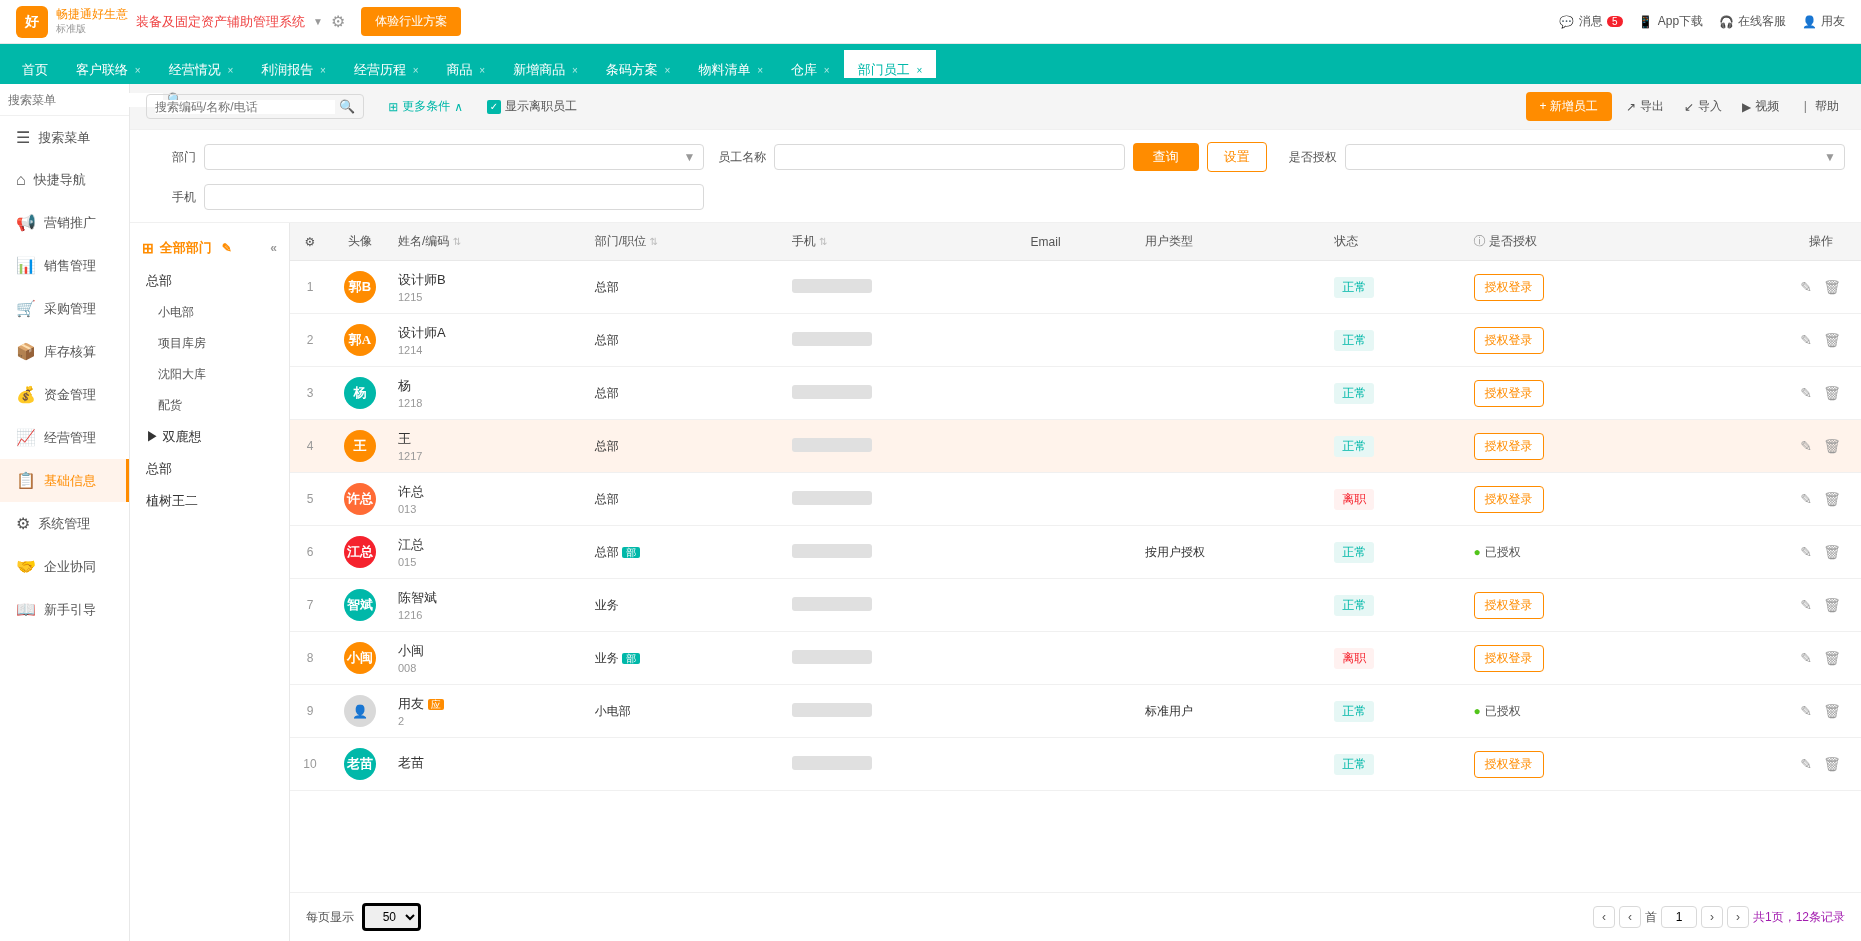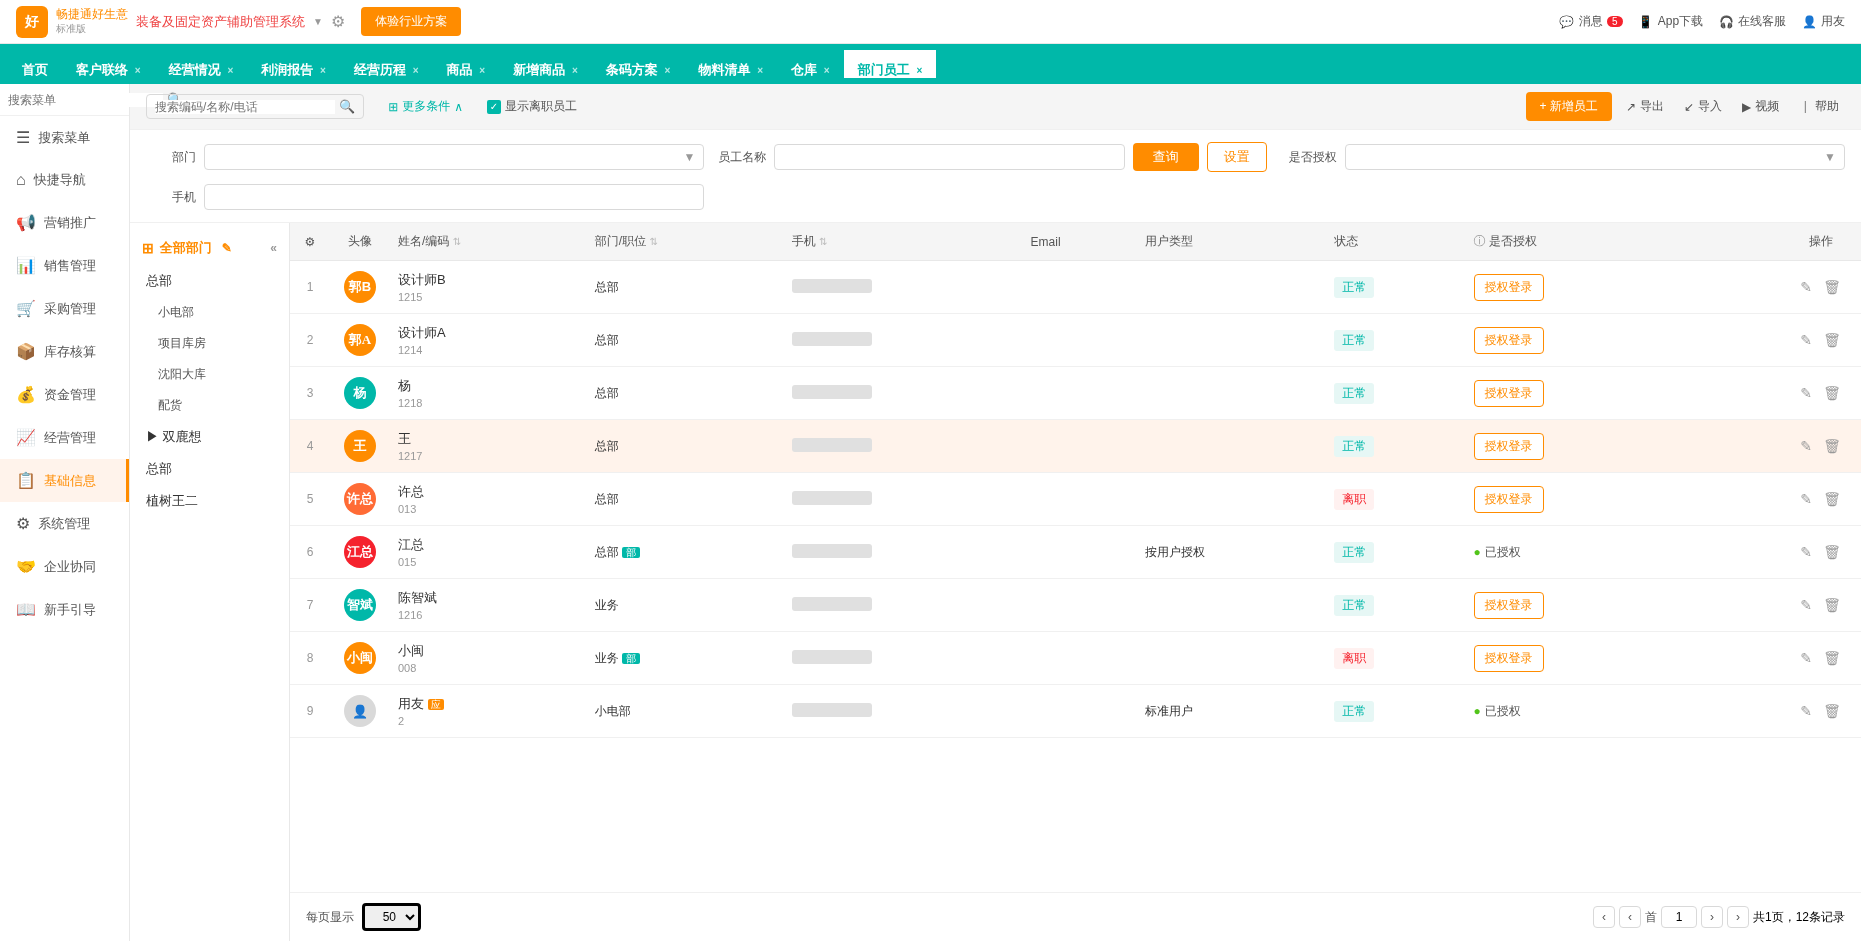--- a/index.html
+++ b/index.html
@@ -15,21 +15,21 @@
     .title-text { color: #ef4444; }
     .title-arrow { color: #999; font-size: 10px; }
     .trial-btn { background: #ff8c00; color: #fff; border: none; padding: 6px 14px; border-radius: 4px; cursor: pointer; font-size: 12px; }
     .gear-icon { color: #999; font-size: 16px; cursor: pointer; margin-right: 8px; }
     .top-right { display: flex; align-items: center; gap: 16px; margin-left: auto; }
     .top-right-item { display: flex; align-items: center; gap: 4px; color: #555; font-size: 12px; cursor: pointer; }
     .badge { background: #f5222d; color: #fff; border-radius: 10px; font-size: 10px; padding: 0 5px; min-width: 16px; text-align: center; }
 
     
     .nav-bar { display: flex; align-items: center; background: #00b8a9; height: 40px; padding: 0 8px; overflow: hidden; }
-    .nav-item { padding: 0 14px; height: 28px; line-height: 40px; color: #fff; cursor: pointer; font-size: 13px; white-space: nowrap; font-weight: bold; }
+    .nav-item { padding: 0 14px; height: 28px; line-height: 40px; color: #fff; cursor: pointer; font-size: 13px; white-space: nowrap; }
     .nav-item.active { background: #fff; color: #00b8a9; }
     .nav-close { font-size: 10px; color: rgba(255,255,255,0.7); margin-left: 4px; cursor: pointer; }
     .nav-item.active .nav-close { color: #00b8a9; }
 
     
     .main-layout { display: flex; height: calc(100vh - 84px); }
     .sidebar-search { display: flex; align-items: center; padding: 8px; border-bottom: 1px solid #f0f0f0; gap: 4px; }
     .sidebar-search input { flex: 1; border: none; outline: none; font-size: 12px; color: #333; }
 
     
@@ -92,21 +92,21 @@
     .dept-tag-badge { background: #00b8a9; color: #fff; font-size: 10px; padding: 0 4px; border-radius: 2px; }
     .phone-blur { background: #e0e0e0; border-radius: 3px; width: 80px; height: 14px; display: inline-block; }
 
     
     .pagination { display: flex; align-items: center; padding: 10px 16px; border-top: 1px solid #f0f0f0; font-size: 12px; color: #555; gap: 8px; }
     .pagination-left { display: flex; align-items: center; gap: 8px; }
     .per-page-select { border: 3px solid #000000; border-radius: 4px; padding: 3px 6px; font-size: 12px; text-align: right; }
     .pagination-right { margin-left: auto; display: flex; align-items: center; gap: 4px; }
     .page-btn { border: 1px solid #d9d9d9; background: #fff; padding: 3px 8px; border-radius: 4px; cursor: pointer; font-size: 12px; color: #555; }
     .page-input { border: 1px solid #d9d9d9; border-radius: 4px; padding: 3px 6px; width: 36px; text-align: center; font-size: 12px; }
-    .total-text { color: #000000; }
+    .total-text { color: #a21caf; }
 
     
     .left-sidebar { width: 130px; background: #fff; border-right: 1px solid #e8e8e8; display: flex; flex-direction: column; flex-shrink: 0; }
     .left-nav-item { display: flex; align-items: center; gap: 8px; padding: 12px 16px; cursor: pointer; font-size: 13px; color: #555; }
     .left-nav-item.active { background: #fff3eb; color: #ff8c00; border-right: 3px solid #ff8c00; }
     .left-nav-icon { font-size: 16px; }
 
     
     .sort-icon { color: #bbb; font-size: 10px; }
     .info-icon { color: #999; font-size: 12px; cursor: pointer; }
@@ -505,20 +505,39 @@
                   <td>小电部</td>
                   <td><span class="phone-blur"></span></td>
                   <td></td>
                   <td>标准用户</td>
                   <td><span class="status-badge status-normal">正常</span></td>
                   <td>
                     <span class="auth-granted"><span class="dot-green">●</span>已授权</span>
                   </td>
                   <td style="text-align: right; padding-right: 16px;"><span class="op-btn">✎</span> <span class="op-btn">🗑</span></td>
                 </tr>
+                <tr>
+                  <td class="row-num">10</td>
+                  <td style="text-align: center;">
+                    <div class="avatar" style="background:#00b8a9;margin:0 auto;">老苗</div>
+                  </td>
+                  <td>
+                    <div class="name-code">
+                      <span class="name-text">老苗</span>
+                      <span class="code-text"></span>
+                    </div>
+                  </td>
+                  <td></td>
+                  <td><span class="phone-blur"></span></td>
+                  <td></td>
+                  <td></td>
+                  <td><span class="status-badge status-normal">正常</span></td>
+                  <td><button class="auth-btn">授权登录</button></td>
+                  <td style="text-align: right; padding-right: 16px;"><span class="op-btn">✎</span> <span class="op-btn">🗑</span></td>
+                </tr>
               </tbody>
           </table>
         </div>
 
         <div class="pagination">
           <div class="pagination-left">
             <span>每页显示</span>
             <select class="per-page-select">
               <option>50</option>
               <option>100</option>

